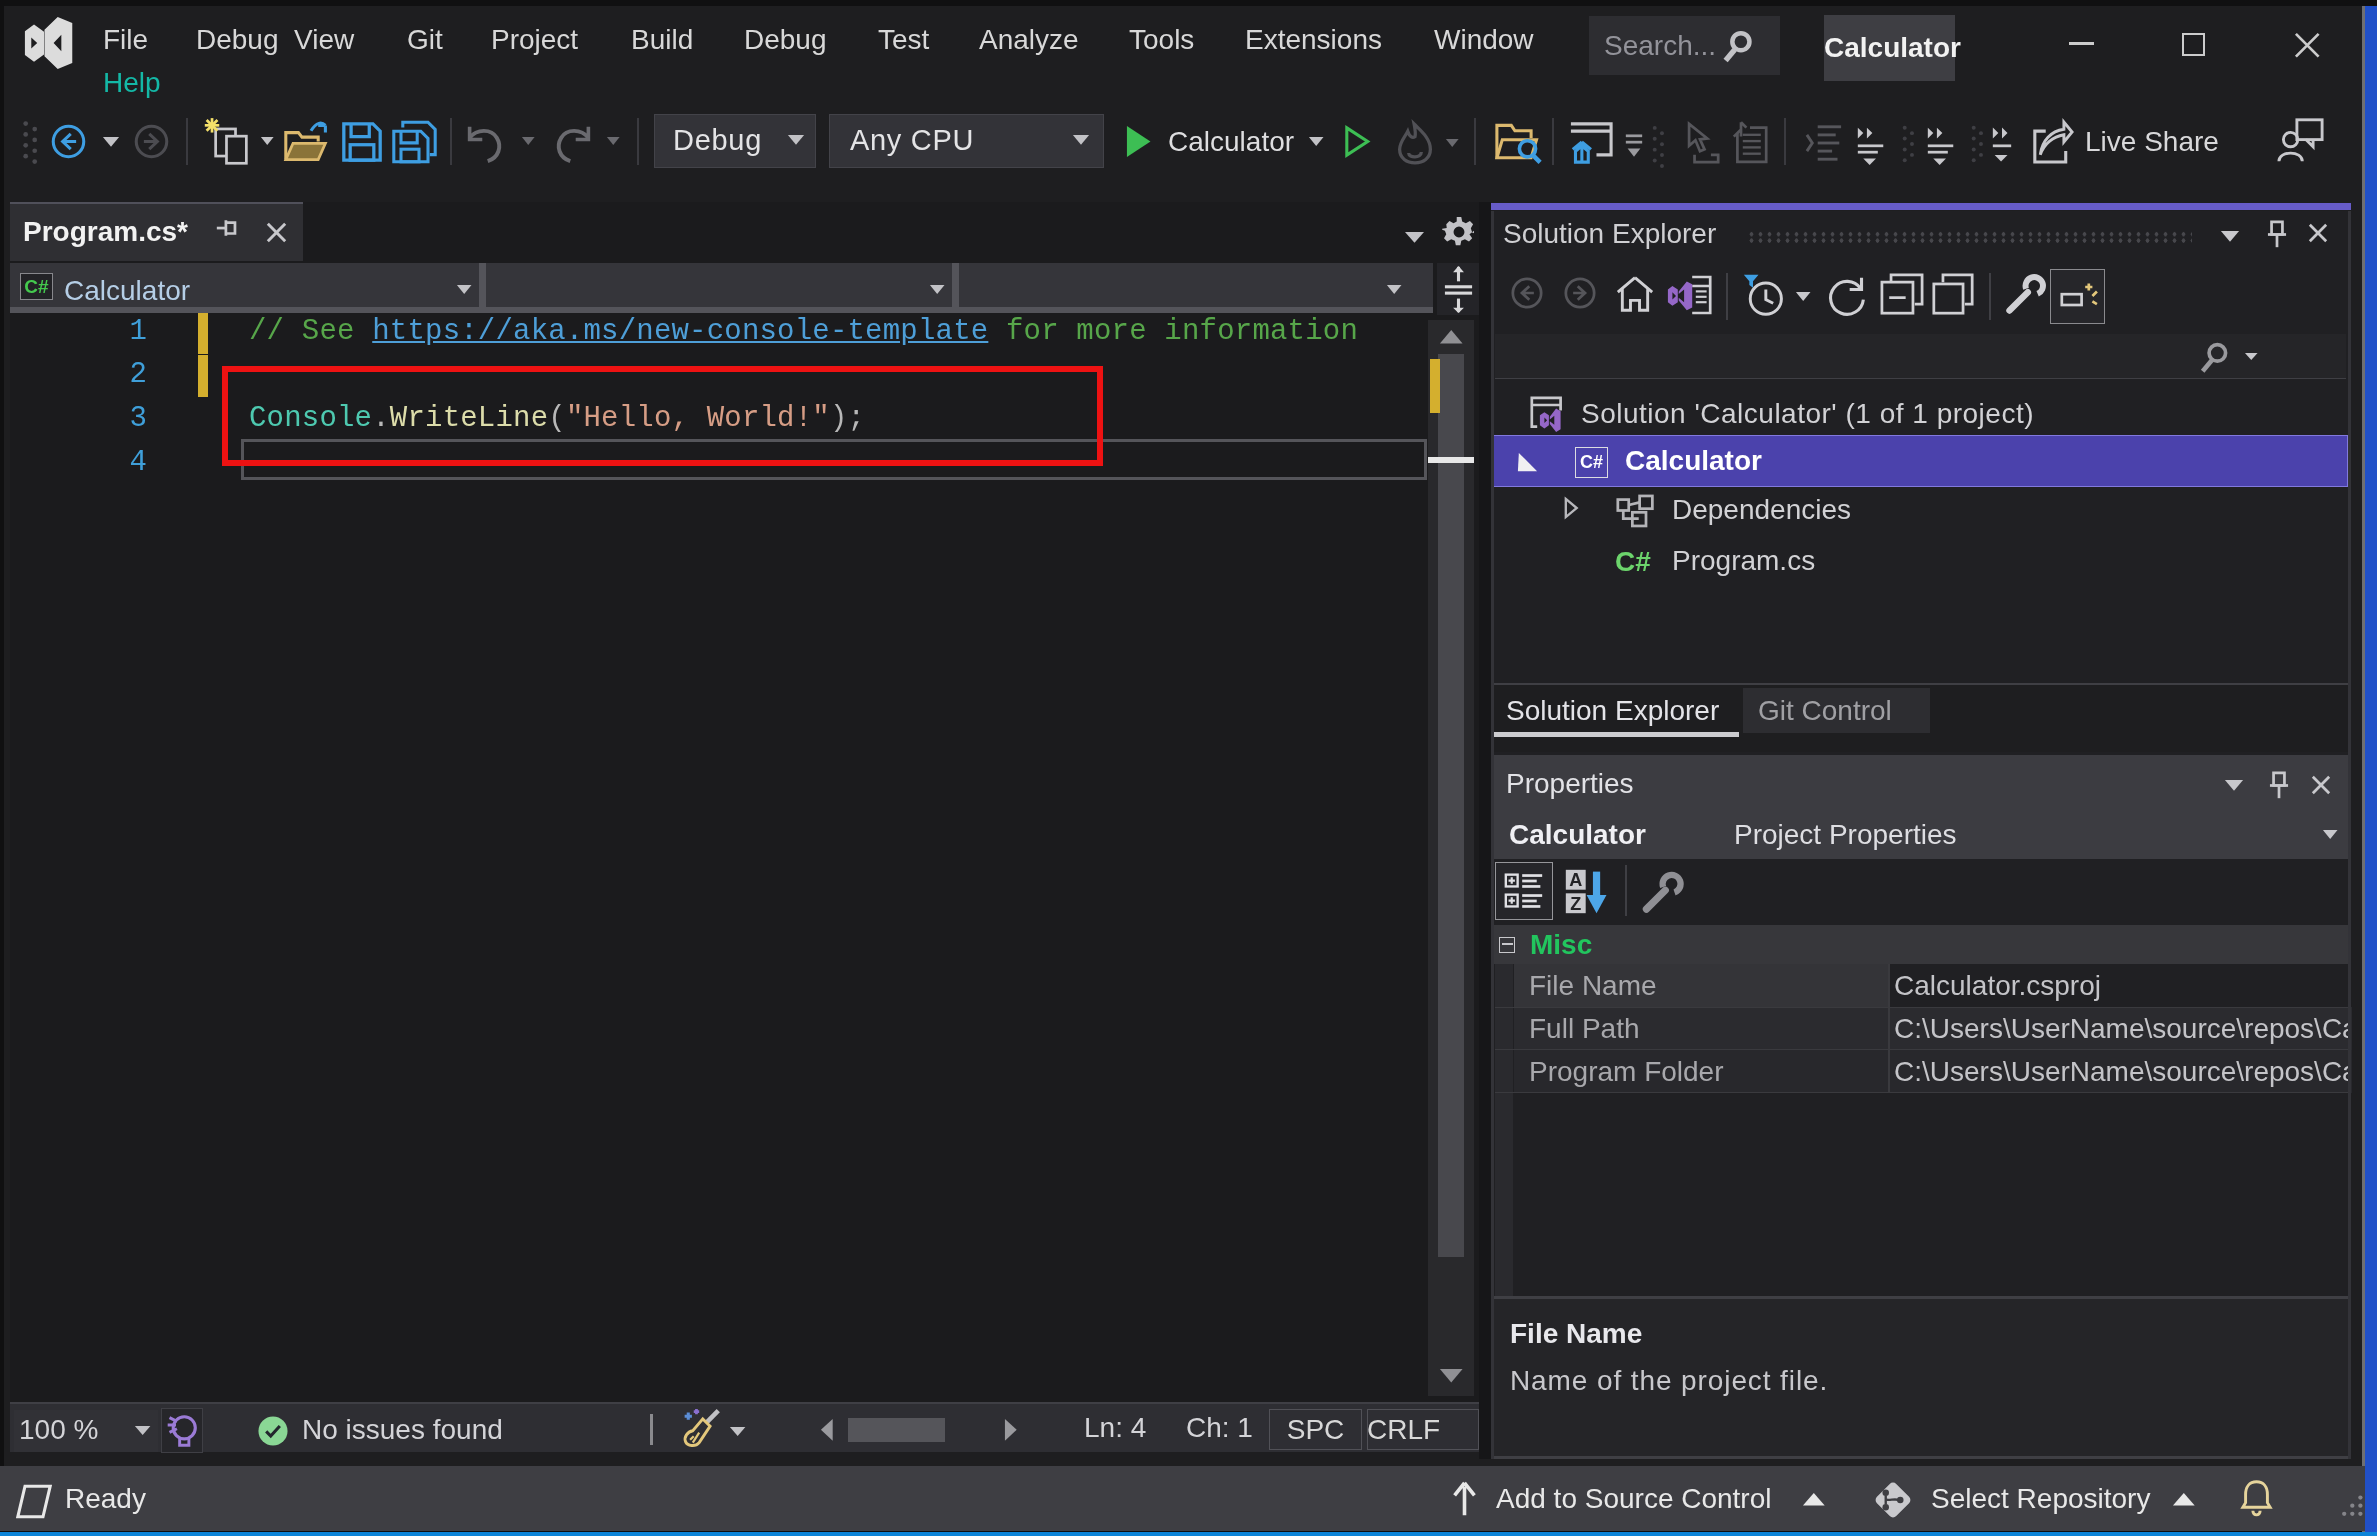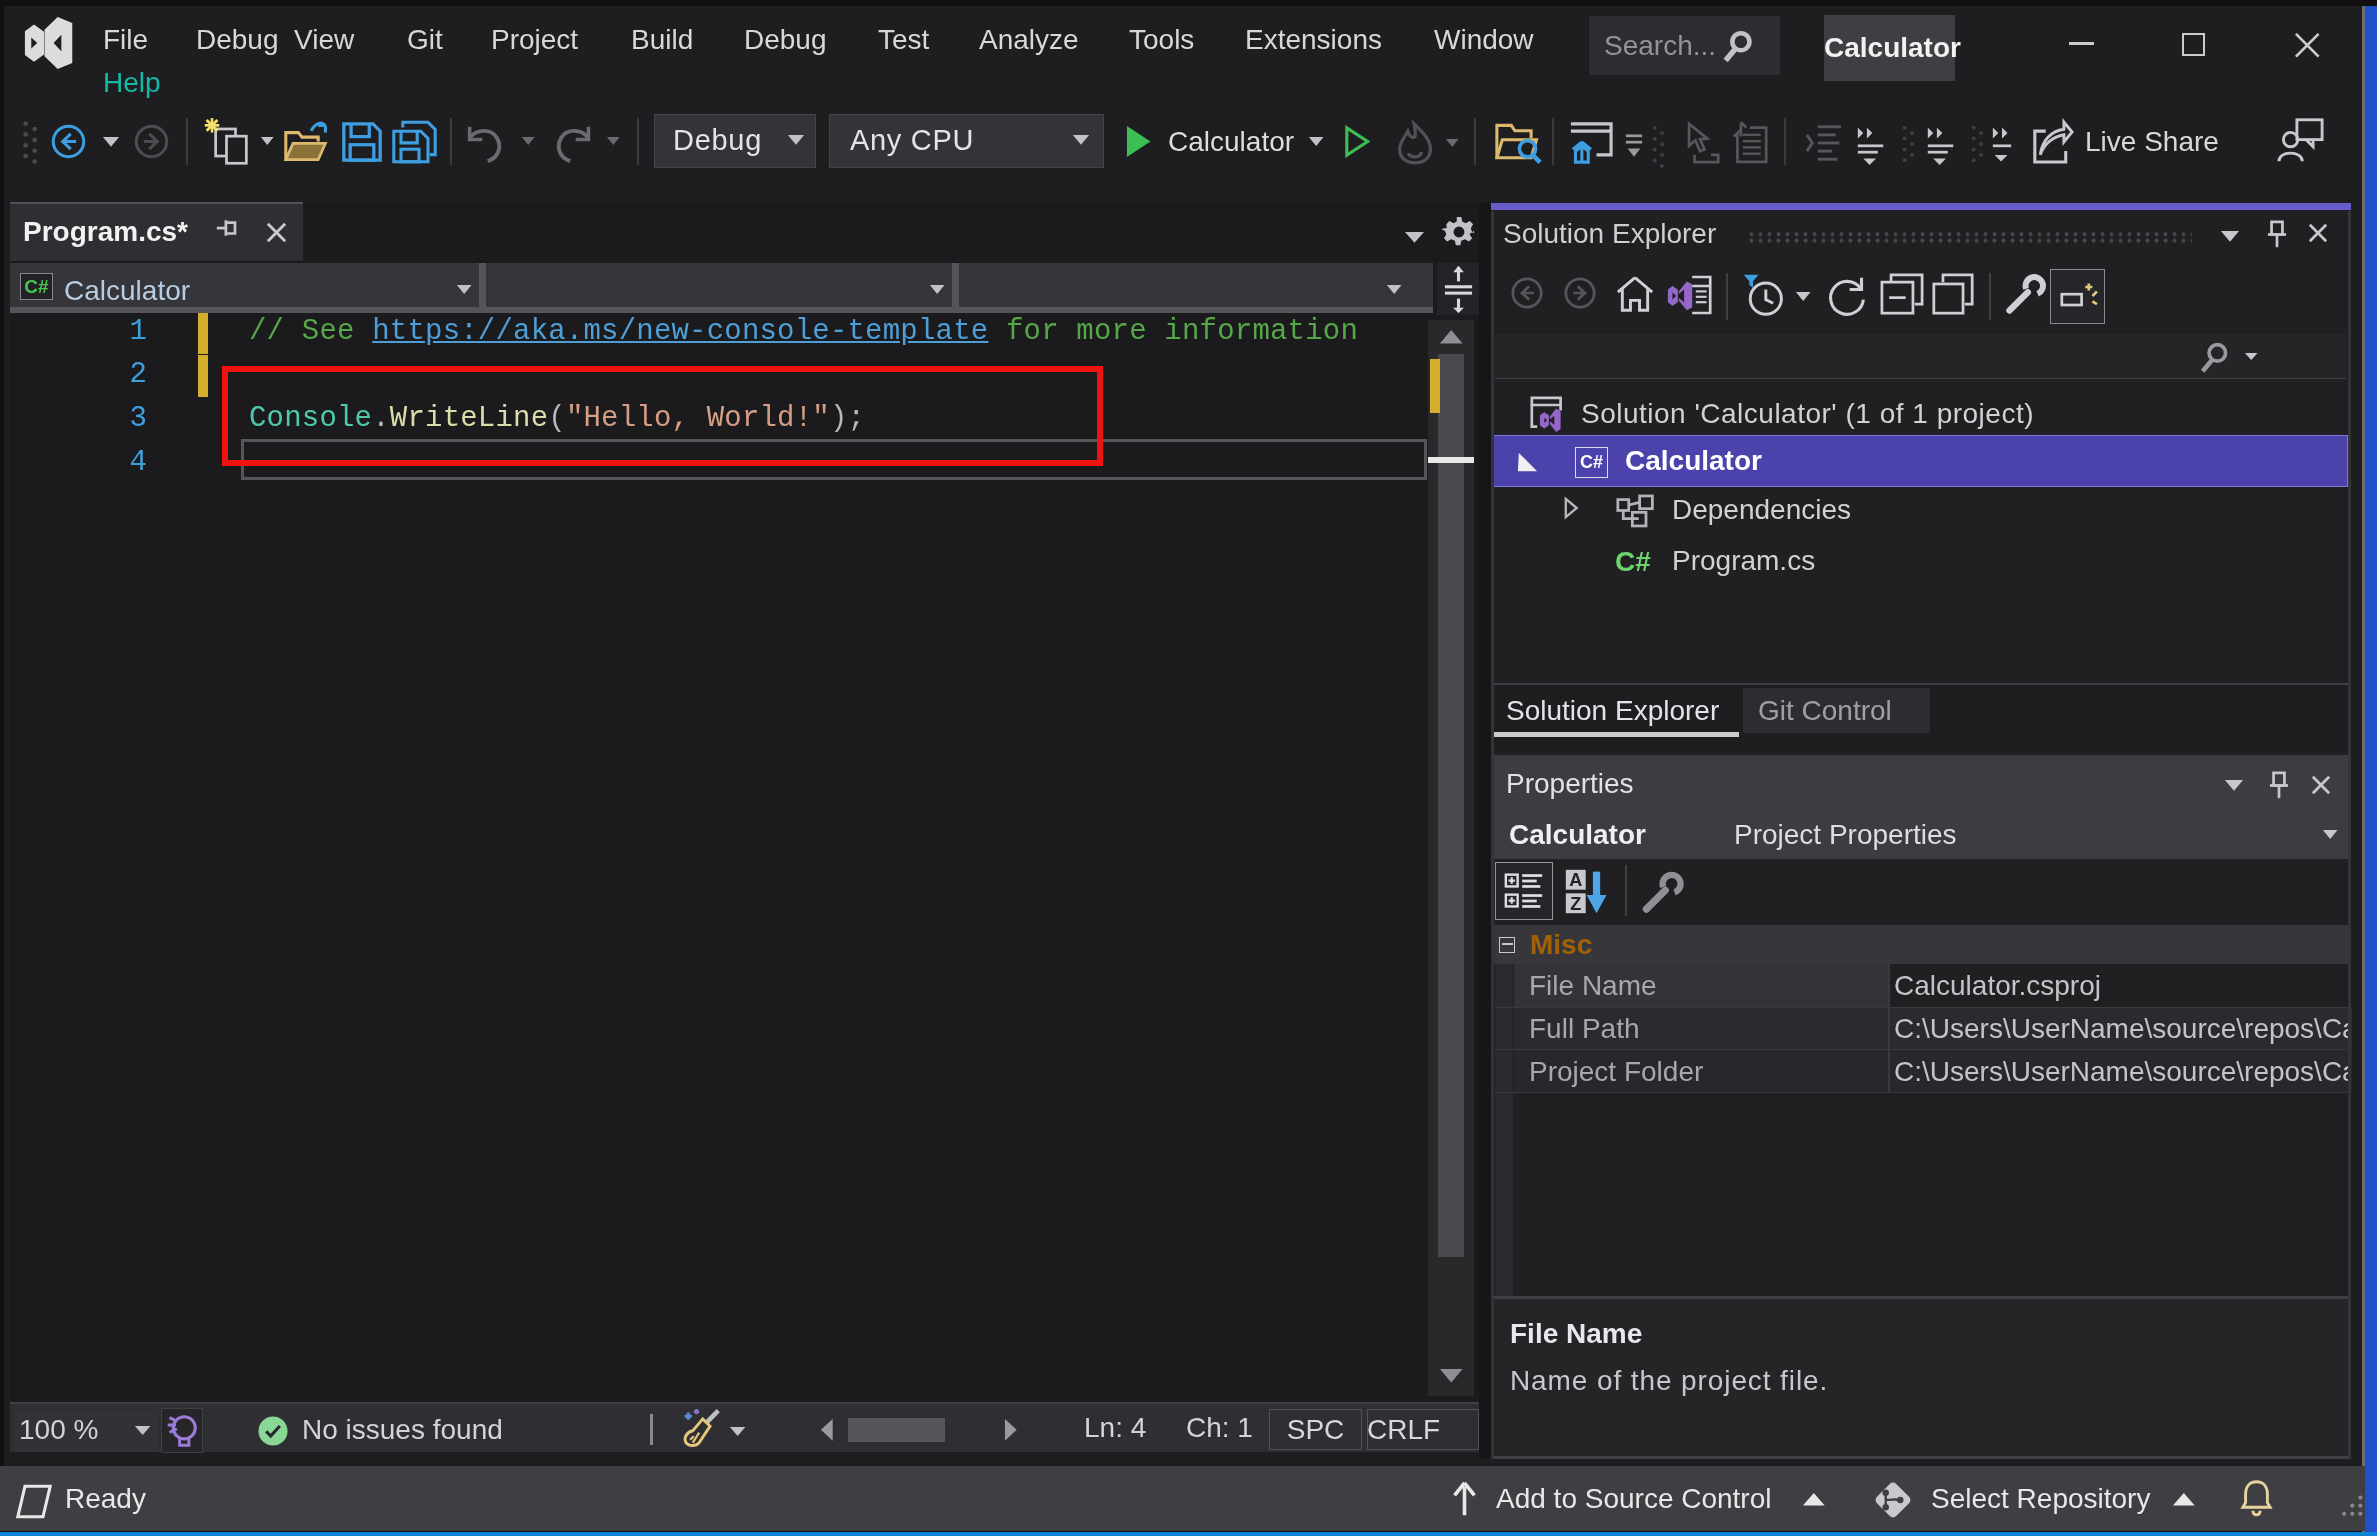--- a/index.html
+++ b/index.html
@@ -564,36 +564,36 @@
 </svg>
 <div class="a" style="left:1625px;top:865px;width:1.8px;height:51px;background:#3f3f44;"></div>
 <svg class="a" style="left:1641px;top:870px" width="45" height="44" viewBox="0 0 50 48">
   <circle cx="34" cy="15" r="10" fill="none" stroke="#8f8f94" stroke-width="7" stroke-dasharray="47 16" transform="rotate(160 34 15)"></circle>
   <line x1="27" y1="22" x2="6" y2="43" stroke="#8f8f94" stroke-width="8" stroke-linecap="round"></line>
 </svg>
 
 <div class="a" style="left:1491px;top:925px;width:860px;height:39px;background:#37373b;"></div>
 <div class="a" style="left:1499px;top:937px;width:16.4px;height:16.4px;border:1.8px solid #c8c8cc;box-sizing:border-box;"></div>
 <div class="a" style="left:1502px;top:943px;width:11px;height:1.8px;background:#c8c8cc;"></div>
-<div class="t" style="left:1530px;top:925px;height:39px;line-height:39px;font-size:28px;font-weight:700;color:#a16207">Misc</div>
+<div class="t" style="left:1530px;top:925px;height:39px;line-height:39px;font-size:28px;font-weight:700;color:#22c55e">Misc</div>
 
 <div class="a" style="left:1495px;top:964px;width:18px;height:129px;background:#2a2a2e;"></div>
 <div class="a" style="left:1514px;top:964px;width:374px;height:44px;background:#343438;"></div>
 <div class="a" style="left:1888px;top:964px;width:463px;height:44px;background:#202023;"></div>
 <div class="a" style="left:1514px;top:1007px;width:838px;height:43px;background:#2b2b2f;"></div>
 <div class="a" style="left:1514px;top:1050px;width:838px;height:43px;background:#28282c;"></div>
 <div class="a" style="left:1888px;top:964px;width:1.8px;height:129px;background:#3a3a3e;"></div>
 <div class="a" style="left:1495px;top:1007px;width:856px;height:0.9px;background:#3a3a3e;"></div>
 <div class="a" style="left:1495px;top:1049px;width:856px;height:0.9px;background:#3a3a3e;"></div>
 <div class="a" style="left:1495px;top:1092px;width:856px;height:0.9px;background:#3a3a3e;"></div>
 <div class="t" style="left:1529px;top:964px;height:44px;line-height:44px;font-size:28px;color:#a8a8ac">File Name</div>
 <div class="t" style="left:1894px;top:964px;height:44px;line-height:44px;font-size:28px;color:#c4c4c8">Calculator.csproj</div>
 <div class="t" style="left:1529px;top:1007px;height:43px;line-height:43px;font-size:28px;color:#a8a8ac">Full Path</div>
 <div class="t" style="left:1894px;top:1007px;width:457px;height:43px;line-height:43px;font-size:28px;color:#c4c4c8;overflow:hidden">C:\Users\UserName\source\repos\Ca</div>
-<div class="t" style="left:1529px;top:1050px;height:43px;line-height:43px;font-size:28px;color:#a8a8ac">Project Folder</div>
+<div class="t" style="left:1529px;top:1050px;height:43px;line-height:43px;font-size:28px;color:#a8a8ac">Program Folder</div>
 <div class="t" style="left:1894px;top:1050px;width:457px;height:43px;line-height:43px;font-size:28px;color:#c4c4c8;overflow:hidden">C:\Users\UserName\source\repos\Ca</div>
 <div class="a" style="left:1495px;top:1093px;width:18px;height:203px;background:#2a2a2e;"></div>
 
 <div class="a" style="left:1491px;top:1296px;width:860px;height:2.7px;background:#3f3f44;"></div>
 <div class="a" style="left:1491px;top:1299px;width:860px;height:157px;background:#252528;"></div>
 <div class="t" style="left:1510px;top:1314px;height:40px;line-height:40px;font-size:28px;font-weight:700;color:#e8e8ec">File Name</div>
 <div class="t" style="left:1510px;top:1361px;height:40px;line-height:40px;font-size:28px;letter-spacing:0.9px;color:#c8c8cc">Name of the project file.</div>
 <div class="a" style="left:1491px;top:1456px;width:860px;height:2.7px;background:#3f3f44;"></div>
 
 <svg class="a" style="left:16.4px;top:1484px" width="36" height="35" viewBox="0 0 40 38">

